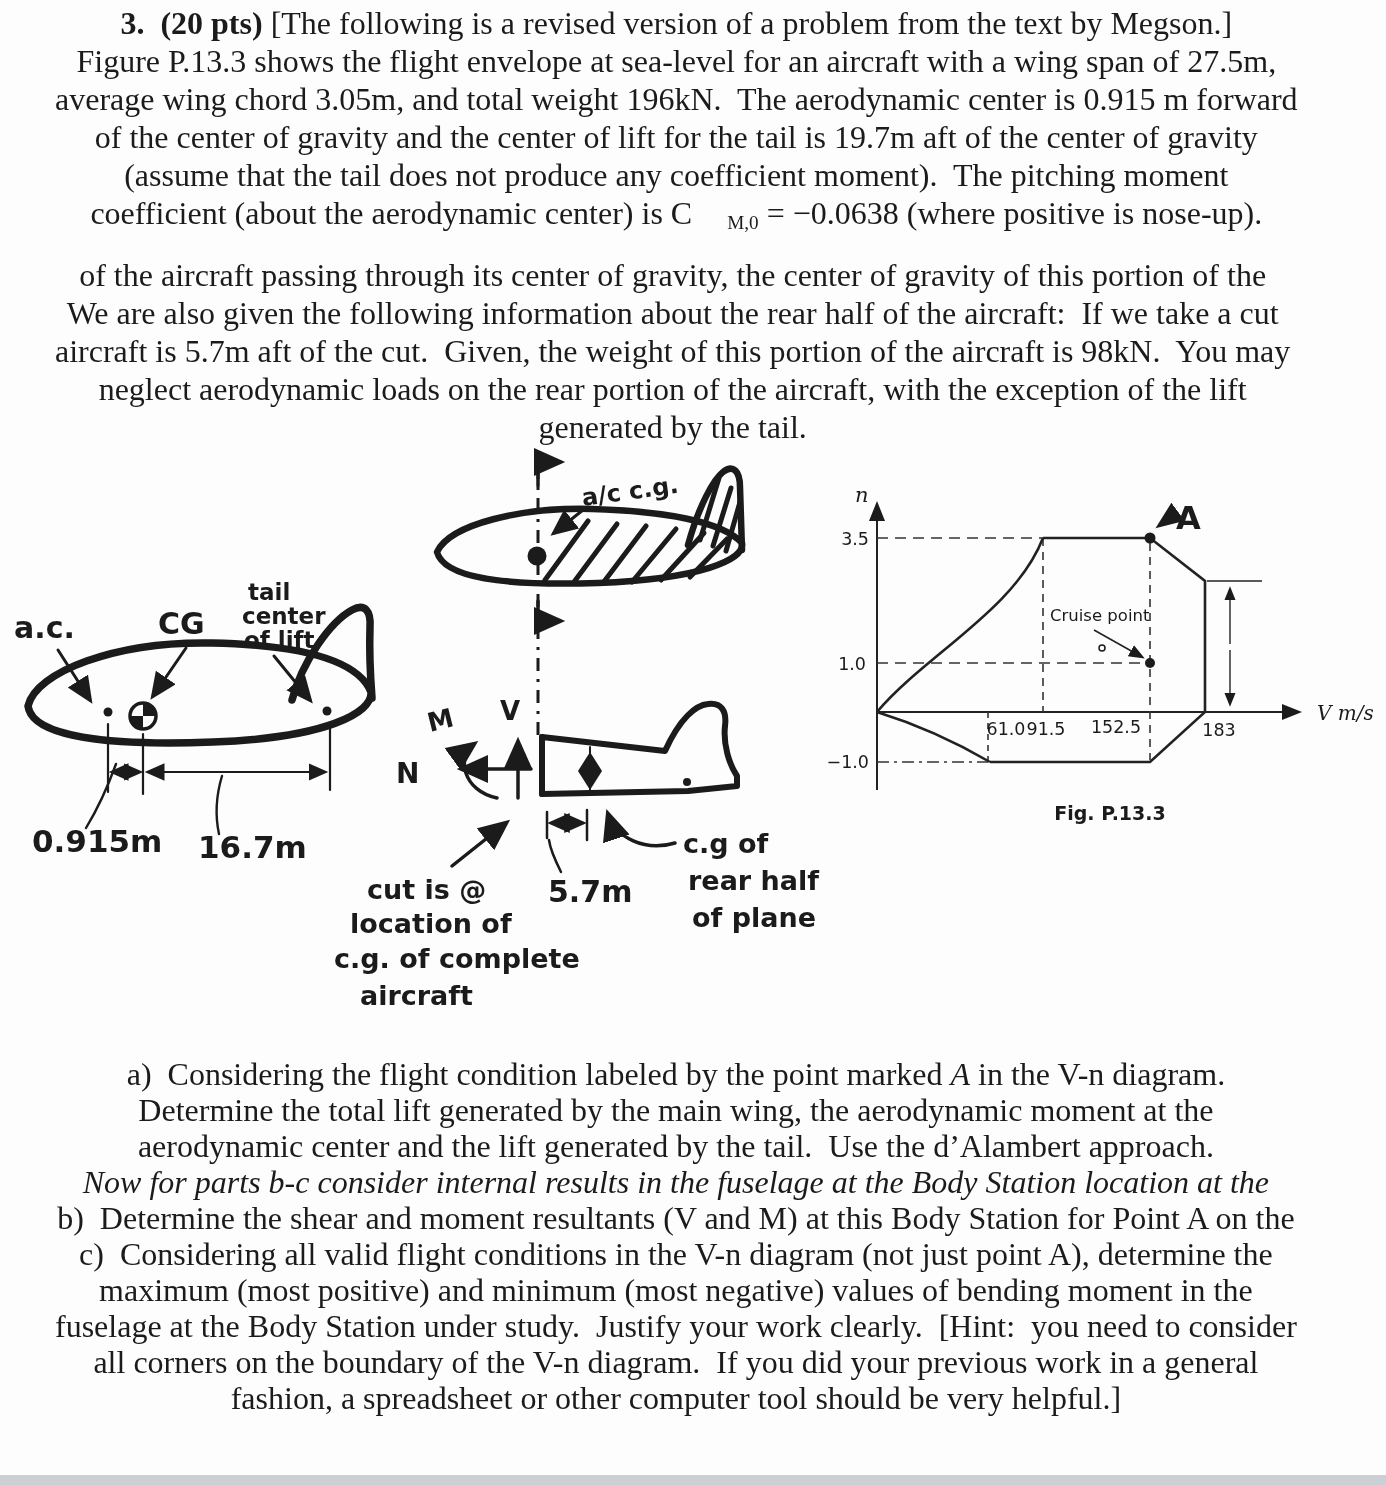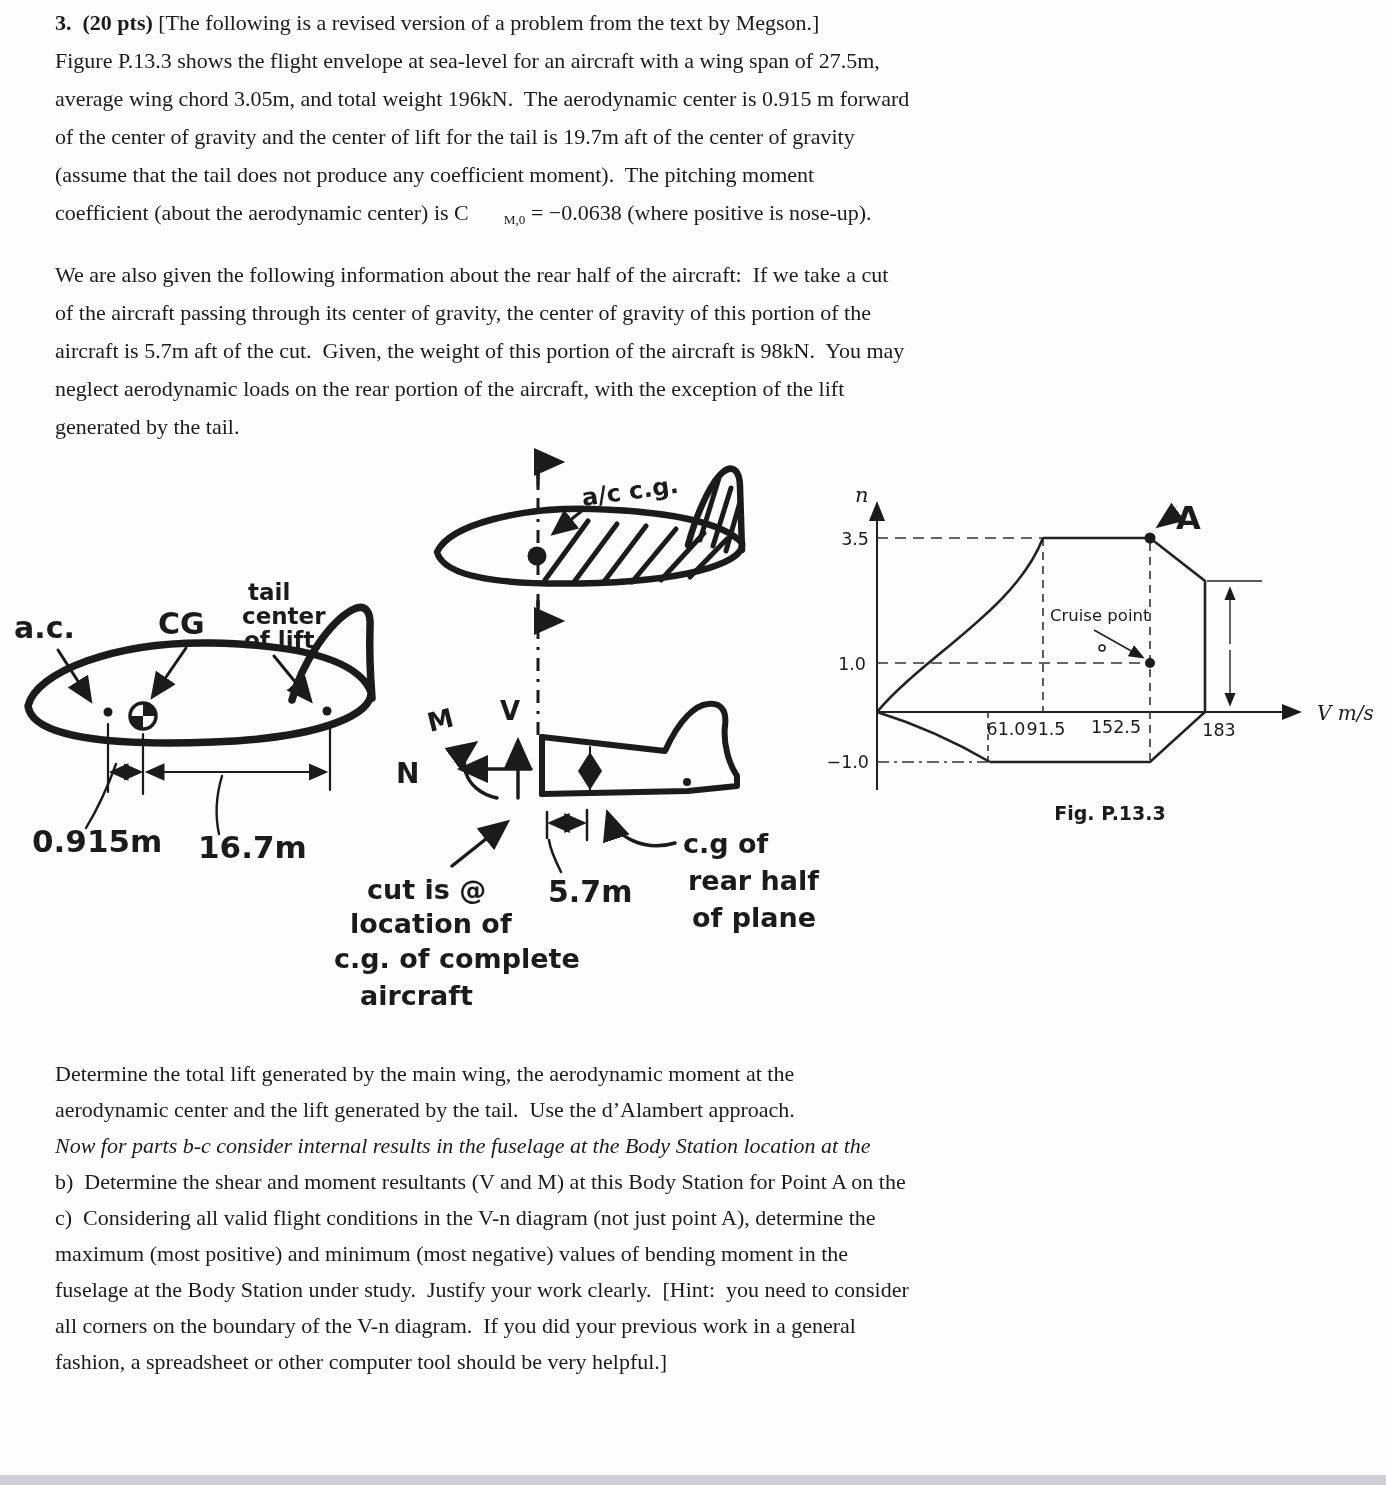--- a/index.html
+++ b/index.html
@@ -1,19 +1,19 @@
 <!DOCTYPE html>
 <html><head>
 <meta charset="utf-8">
 <style>
   html,body{margin:0;padding:0;background:#e8e8e8;}
   .page{position:relative;width:1386px;height:1485px;background:#fdfdfd;overflow:hidden;
         font-family:"Liberation Serif",serif;color:#1b1b1b;}
   .para{position:absolute;left:55px;}
-  .line{white-space:pre;font-size:22px;line-height:38px;height:38px;}
+  .line{white-space:pre;font-size:32px;line-height:38px;height:38px;text-align:center;}
   .parts .line{line-height:36px;height:36px;}
   .b{font-weight:bold;}
   .it{font-style:italic;}
   .sub{font-size:0.6em;vertical-align:-0.28em;letter-spacing:0;margin-left:35px;}
   svg{position:absolute;overflow:visible;}
   .hw{font-family:"DejaVu Sans",sans-serif;font-weight:bold;fill:#1b1b1b;}
   .pr{font-family:"DejaVu Sans",sans-serif;fill:#1b1b1b;}
   .ser{font-family:"DejaVu Serif",serif;fill:#1b1b1b;}
   .stroke-hand{stroke:#1b1b1b;fill:none;stroke-linecap:round;stroke-linejoin:round;}
   .stroke-thin{stroke:#222;fill:none;stroke-linecap:butt;}
@@ -27,22 +27,22 @@
   <div class="para" style="top:4px;">
     <div class="line"><span class="b">3.  (20 pts)</span><span> [The following is a revised version of a problem from the text by Megson.]</span></div>
     <div class="line">Figure P.13.3 shows the flight envelope at sea-level for an aircraft with a wing span of 27.5m,</div>
     <div class="line">average wing chord 3.05m, and total weight 196kN.  The aerodynamic center is 0.915 m forward</div>
     <div class="line">of the center of gravity and the center of lift for the tail is 19.7m aft of the center of gravity</div>
     <div class="line">(assume that the tail does not produce any coefficient moment).  The pitching moment</div>
     <div class="line"><span>coefficient (about the aerodynamic center) is C</span><span class="sub">M,0</span><span> = −0.0638 (where positive is nose-up).</span></div>
   </div>
 
   <div class="para" style="top:256px;">
+    <div class="line">of the aircraft passing through its center of gravity, the center of gravity of this portion of the</div>
     <div class="line">We are also given the following information about the rear half of the aircraft:  If we take a cut</div>
-    <div class="line">of the aircraft passing through its center of gravity, the center of gravity of this portion of the</div>
     <div class="line">aircraft is 5.7m aft of the cut.  Given, the weight of this portion of the aircraft is 98kN.  You may</div>
     <div class="line">neglect aerodynamic loads on the rear portion of the aircraft, with the exception of the lift</div>
     <div class="line">generated by the tail.</div>
   </div>
 
   <svg style="left:0;top:555px;" width="430" height="350" viewBox="0 555 430 350">
     <defs>
       <marker id="la" markerWidth="10" markerHeight="9" refX="7.5" refY="4" orient="auto">
         <path d="M0,0 L9,4 L0,8 Z" fill="#1b1b1b"></path>
       </marker>
@@ -198,20 +198,21 @@
       <line class="stroke-thin" stroke-width="1.4" x1="1207" y1="581" x2="1262" y2="581"></line>
       <line class="stroke-thin" stroke-width="1.4" x1="1230" y1="644" x2="1230" y2="589" marker-end="url(#va)"></line>
       <line class="stroke-thin" stroke-width="1.4" x1="1230" y1="650" x2="1230" y2="704" marker-end="url(#va)"></line>
       <text class="pr" x="1240" y="658" font-size="17.5"></text>
     </g>
 
     <text class="pr" x="1110" y="820" font-size="19" font-weight="bold" text-anchor="middle">Fig. P.13.3</text>
   </svg>
 
   <div class="para parts" style="top:1056px;">
+    <div class="line"><span>a)  Considering the flight condition labeled by the point marked </span><span class="it">A</span><span> in the V-n diagram.</span></div>
     <div class="line">Determine the total lift generated by the main wing, the aerodynamic moment at the</div>
     <div class="line">aerodynamic center and the lift generated by the tail.  Use the d’Alambert approach.</div>
     <div class="line it">Now for parts b-c consider internal results in the fuselage at the Body Station location at the</div>
     <div class="line">b)  Determine the shear and moment resultants (V and M) at this Body Station for Point A on the</div>
     <div class="line">c)  Considering all valid flight conditions in the V-n diagram (not just point A), determine the</div>
     <div class="line">maximum (most positive) and minimum (most negative) values of bending moment in the</div>
     <div class="line">fuselage at the Body Station under study.  Justify your work clearly.  [Hint:  you need to consider</div>
     <div class="line">all corners on the boundary of the V-n diagram.  If you did your previous work in a general</div>
     <div class="line">fashion, a spreadsheet or other computer tool should be very helpful.]</div>
   </div>

